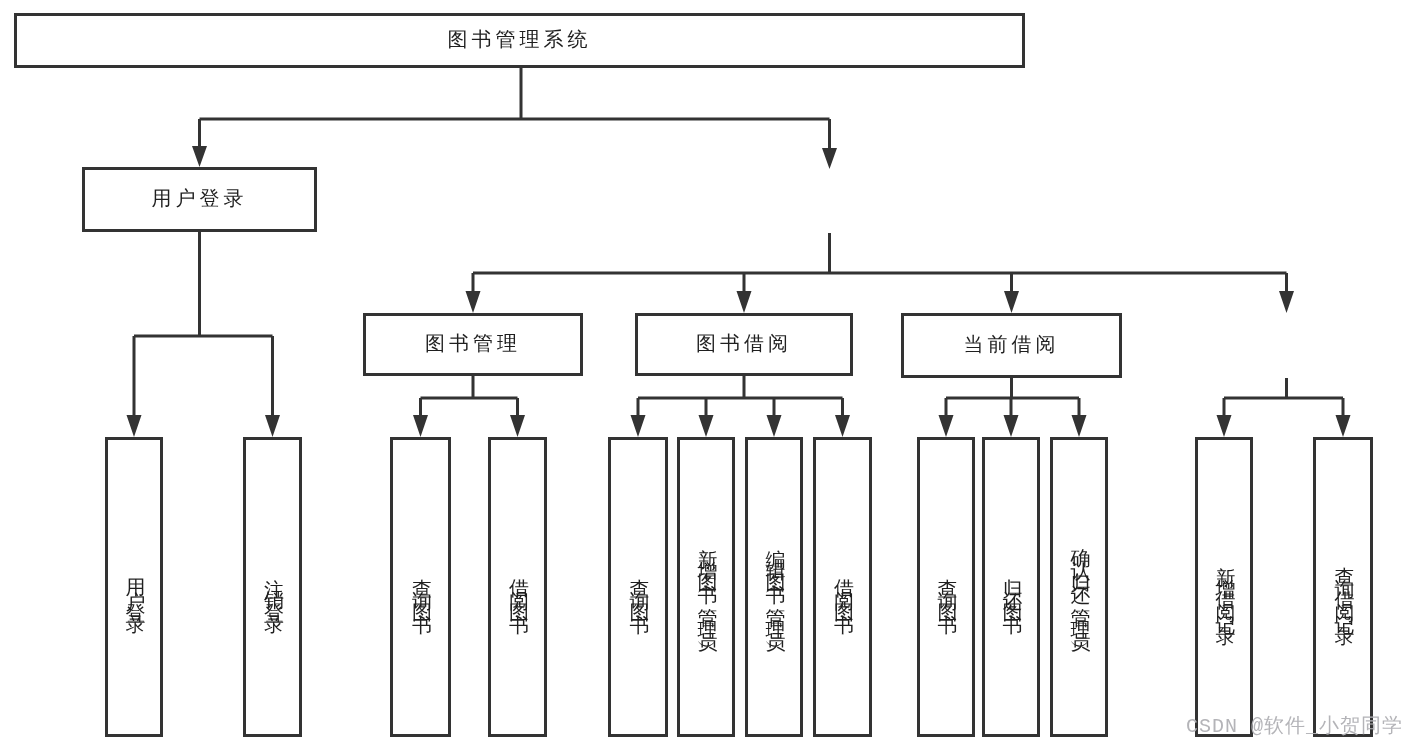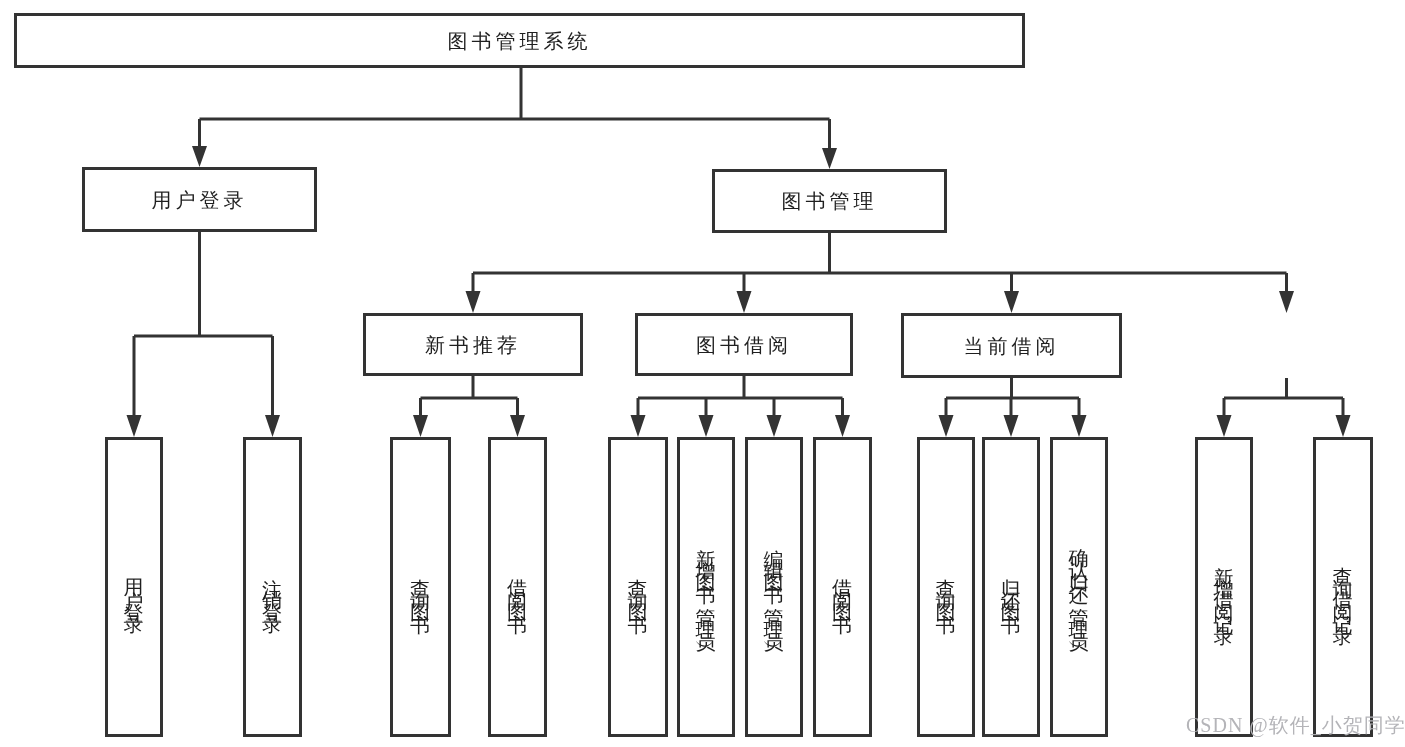--- a/index.html
+++ b/index.html
@@ -2,21 +2,21 @@
 <html><head>
 <meta charset="utf-8">
 <style>
   html, body { margin: 0; padding: 0; background: #ffffff; }
   #stage {
     position: relative;
     width: 1405px;
     height: 747px;
     background: #ffffff;
     overflow: hidden;
-    font-family: Liberation Serif, serif;
+    font-family: Liberation Mono, monospace;
   }
   .wires {
     position: absolute;
     left: 0; top: 0;
     width: 1405px; height: 747px;
     pointer-events: none;
   }
   .node {
     position: absolute;
     box-sizing: border-box;
@@ -83,23 +83,22 @@
              M938.5 415 L953.5 415 L946 437 Z
              M1003.5 415 L1018.5 415 L1011 437 Z
              M1071.5 415 L1086.5 415 L1079 437 Z
              M1216.5 415 L1231.5 415 L1224 437 Z
              M1335.5 415 L1350.5 415 L1343 437 Z"></path>
   </svg>
 
   <div class="node h" style="left:14px; top:13px; width:1011px; height:55px;">图书管理系统</div>
 
   <div class="node h" style="left:82px; top:167px; width:235px; height:65px;">用户登录</div>
-  <div class="node h" style="left:712px; top:169px; width:235px; height:64px;">图书管理</div>
 
-  <div class="node h" style="left:363px; top:313px; width:220px; height:63px;">新书推荐</div>
+  <div class="node h" style="left:363px; top:313px; width:220px; height:63px;">图书管理</div>
   <div class="node h" style="left:901px; top:313px; width:221px; height:65px;">当前借阅</div>
   <div class="node h" style="left:635px; top:313px; width:218px; height:63px;">图书借阅</div>
 
   <div class="node v" style="left:105px; top:437px; width:58px; height:300px;">用户登录</div>
   <div class="node v" style="left:243px; top:437px; width:59px; height:300px;">注销登录</div>
 
   <div class="node v" style="left:390px; top:437px; width:61px; height:300px;">查询图书</div>
   <div class="node v" style="left:488px; top:437px; width:59px; height:300px;">借阅图书</div>
 
   <div class="node v" style="left:608px; top:437px; width:60px; height:300px;">查询图书</div>

